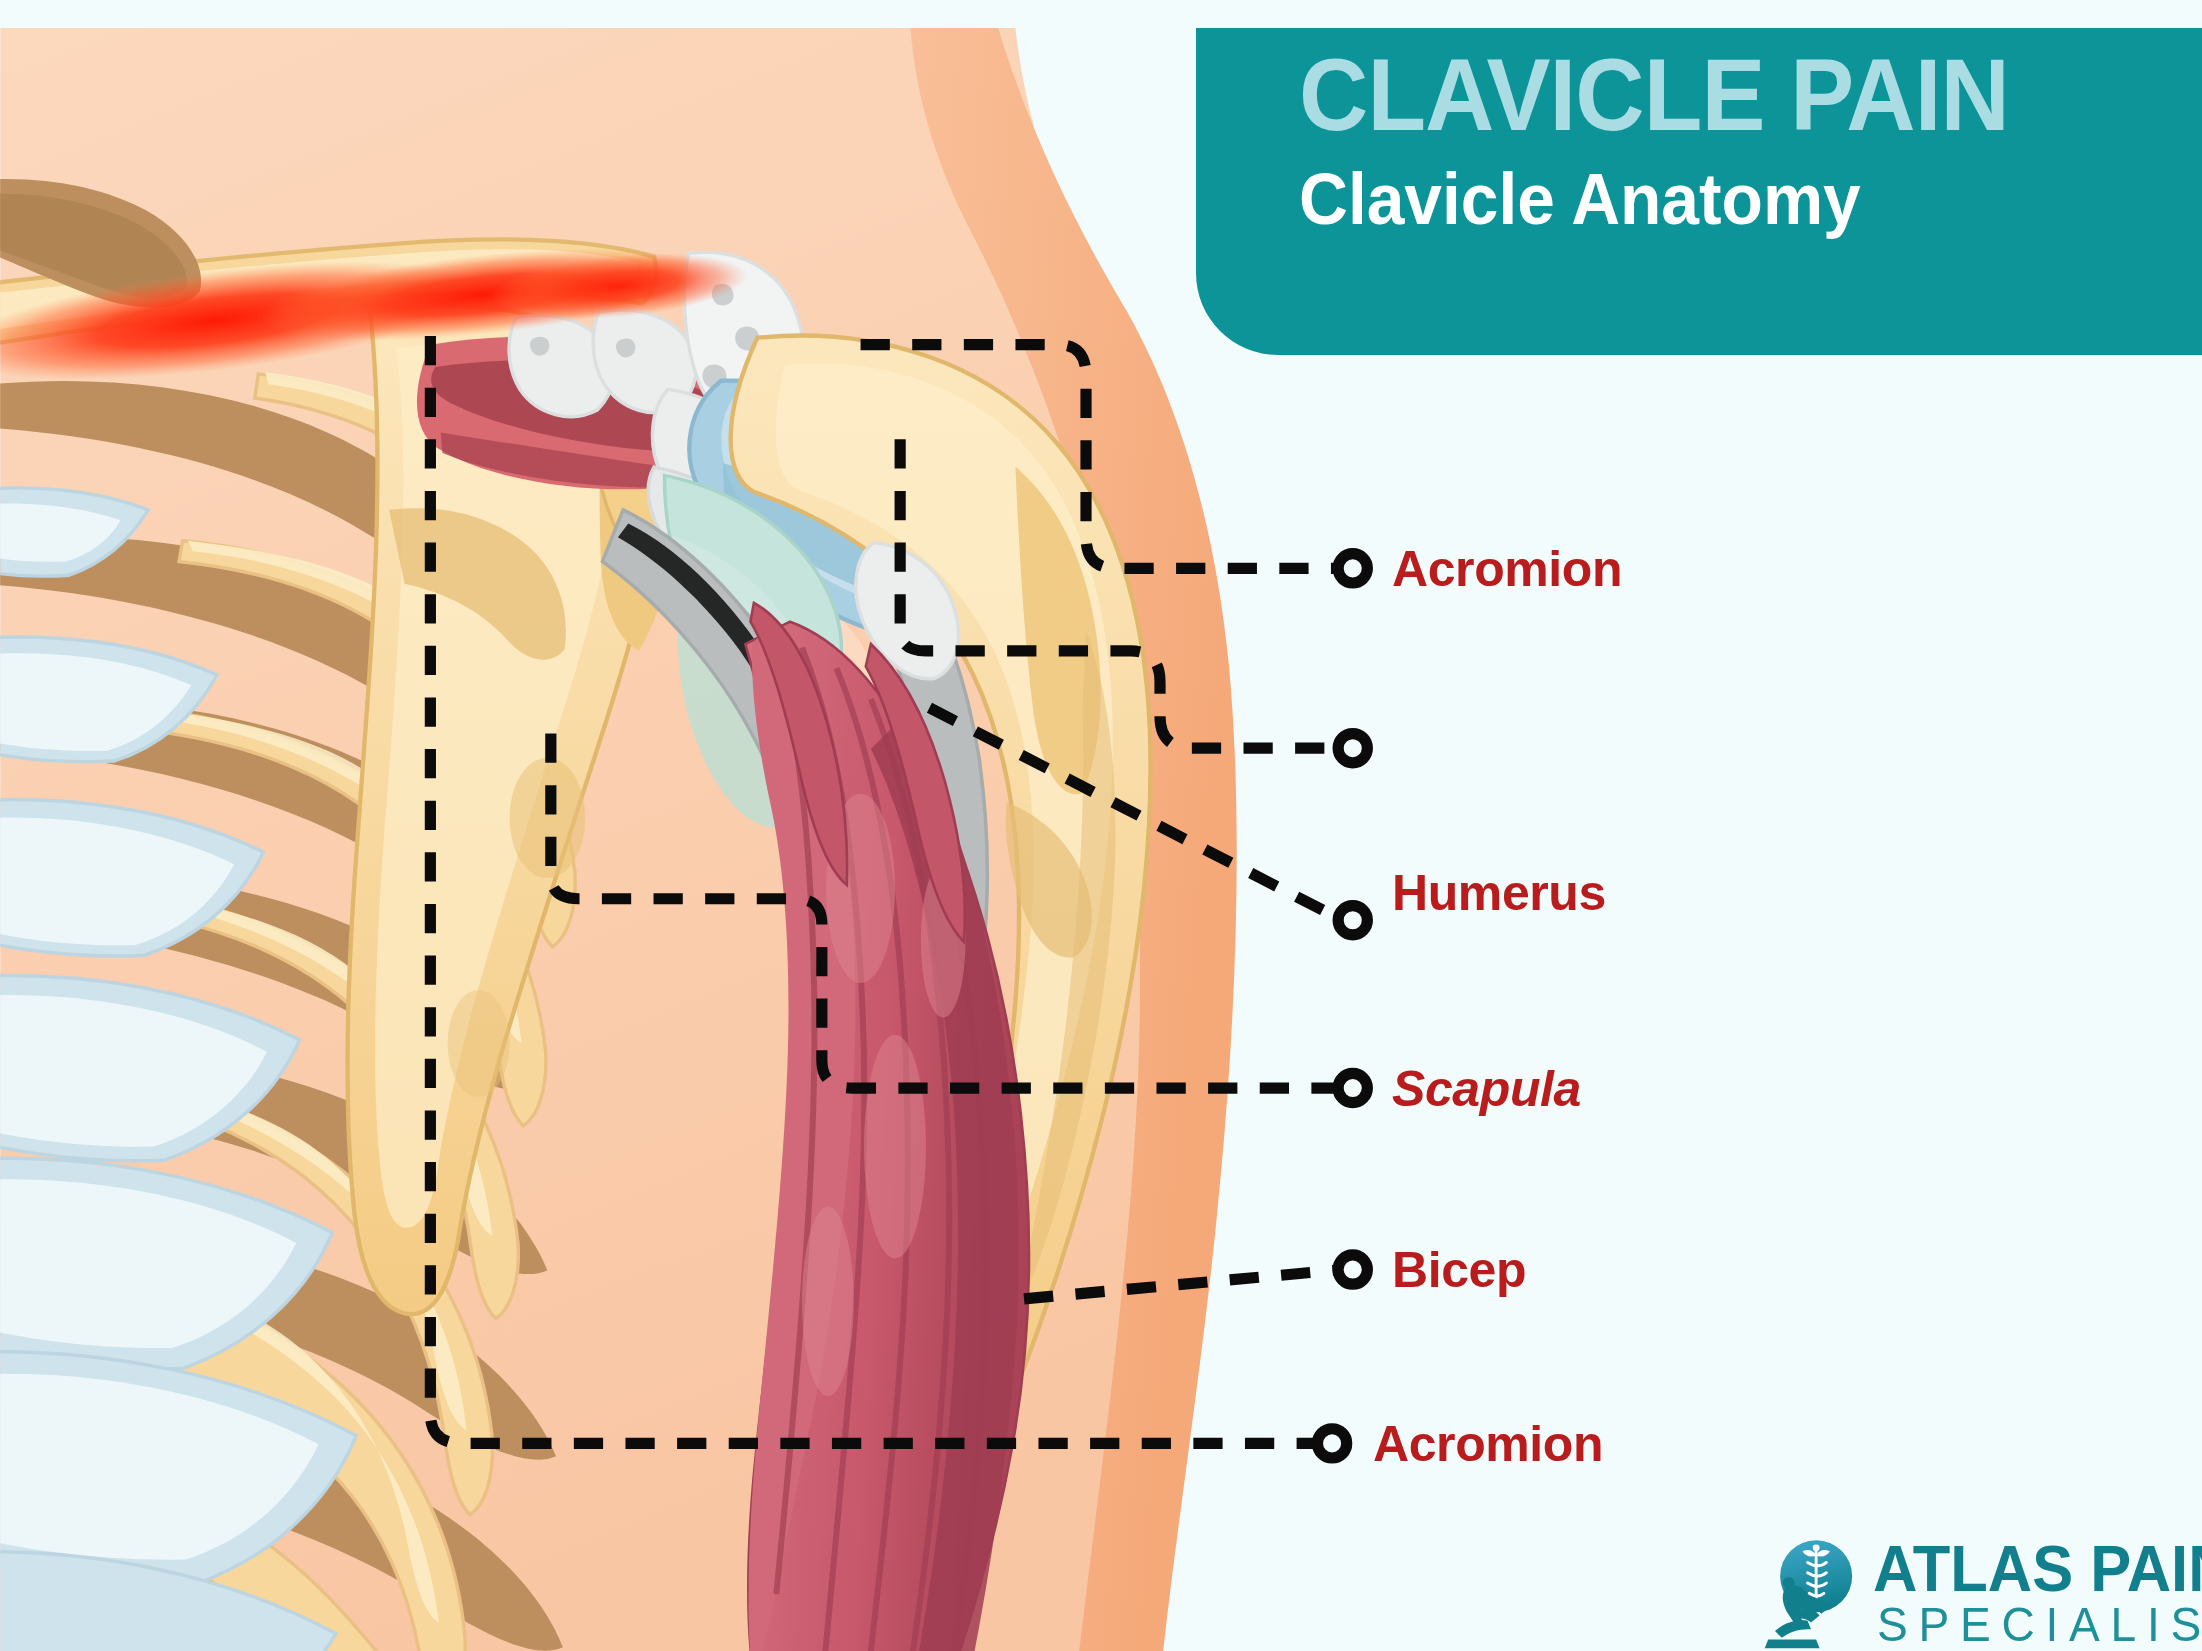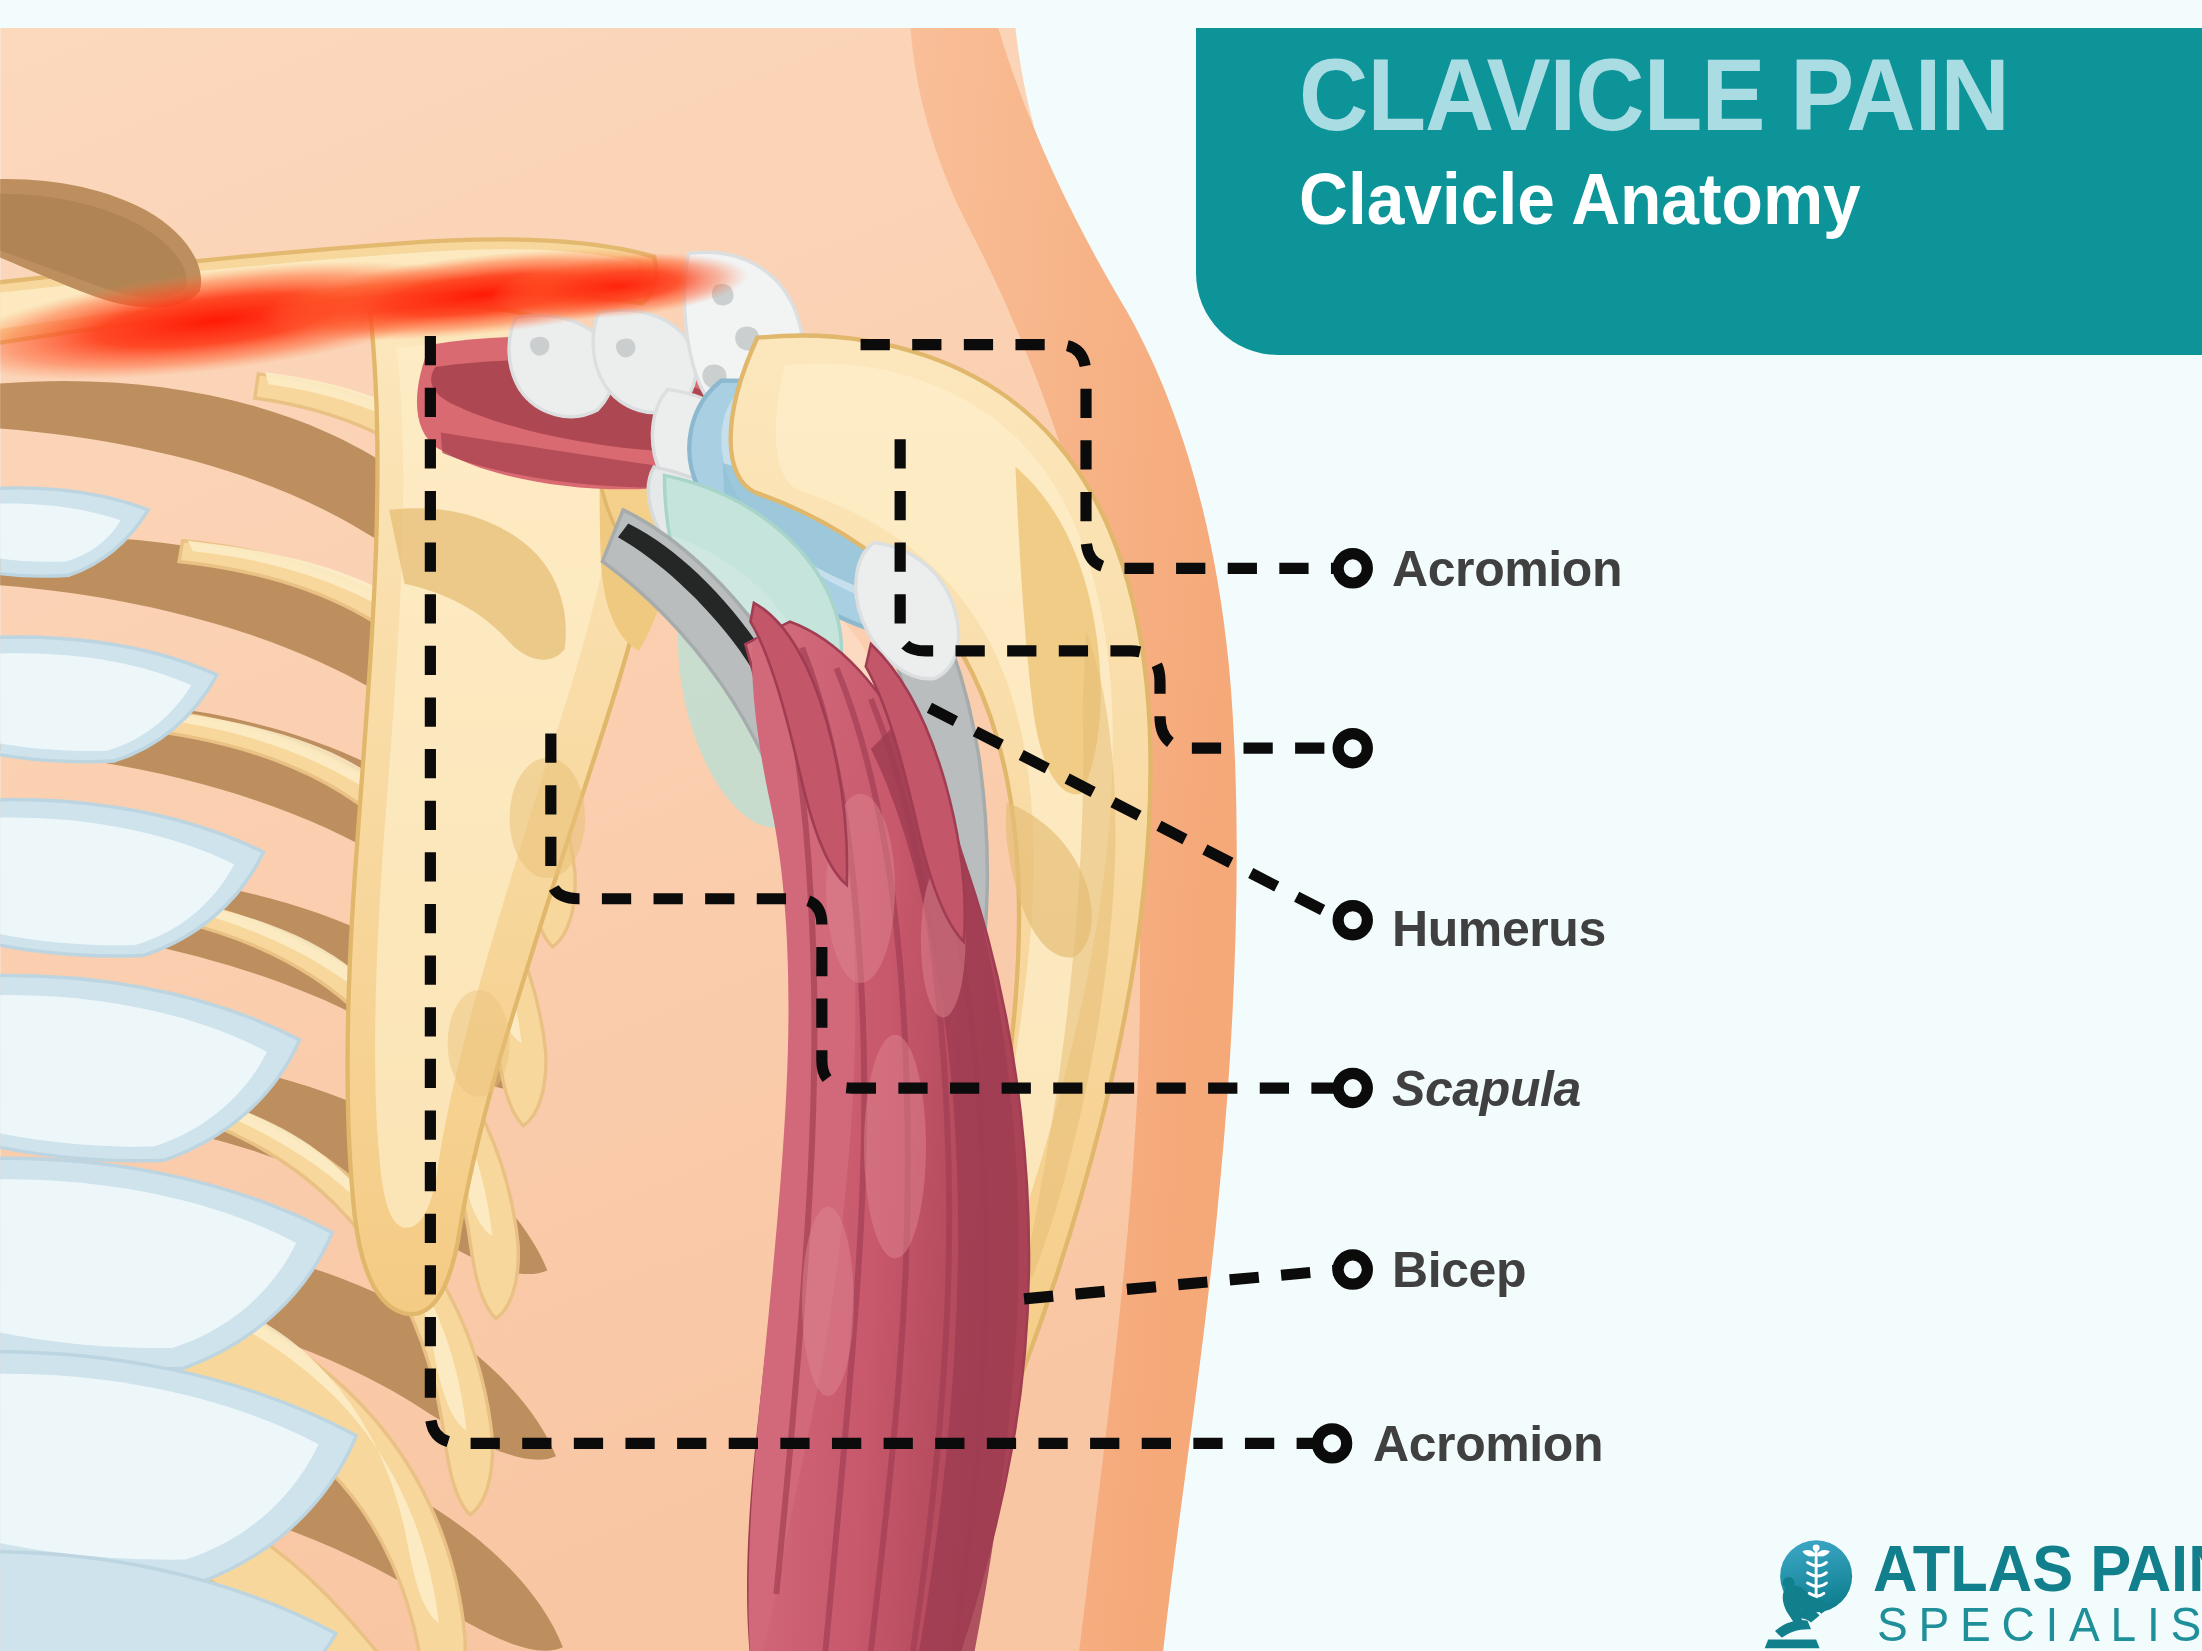--- a/index.html
+++ b/index.html
@@ -20,21 +20,21 @@
     color:#a9dce3;font-weight:bold;font-size:102px;line-height:1.04;
     letter-spacing:-0.9px;margin:0;white-space:nowrap;
     transform:scaleX(.94);transform-origin:left center;
   }
   .hdr-sub{
     color:#ffffff;font-weight:bold;font-size:72px;line-height:1.1;
     margin:12px 0 0 0;white-space:nowrap;
     transform:scaleX(.94);transform-origin:left center;
   }
   .lbl{
-    position:absolute;font-weight:bold;font-size:50px;color:#404040;
+    position:absolute;font-weight:bold;font-size:50px;color:#b91c1c;
     white-space:nowrap;line-height:1;letter-spacing:-0.4px;
   }
   .logo{position:absolute;left:1751px;top:1507px;width:439px;height:120px;}
   .logo-txt1{
     position:absolute;left:122px;top:-3.4px;font-weight:bold;font-size:64px;
     color:#12808c;letter-spacing:0px;white-space:nowrap;
     transform:scaleX(.96);transform-origin:left top;
   }
   .logo-txt2{
     position:absolute;left:126px;top:62px;font-size:48px;color:#1f8f9a;
@@ -356,21 +356,21 @@
       <circle cx="1548" cy="1645" r="17"></circle>
     </g>
   </svg>
 
   <div class="hdr">
     <div class="hdr-title">CLAVICLE PAIN</div>
     <div class="hdr-sub">Clavicle Anatomy</div>
   </div>
 
   <div class="lbl" style="left:1392px;top:516px;">Acromion</div>
-  <div class="lbl" style="left:1392px;top:876px;">Humerus</div>
+  <div class="lbl" style="left:1392px;top:840px;">Humerus</div>
   <div class="lbl" style="left:1392px;top:1036px;font-style:italic;">Scapula</div>
   <div class="lbl" style="left:1392px;top:1217px;">Bicep</div>
   <div class="lbl" style="left:1373px;top:1391px;">Acromion</div>
 
   <div class="logo">
     <svg width="120" height="120" viewBox="0 0 140 140">
       <defs>
         <linearGradient id="globeG" x1="0" y1="0" x2="0.2" y2="1">
           <stop offset="0" stop-color="#3fa9c9"></stop>
             <stop offset="1" stop-color="#0f7f90"></stop>

